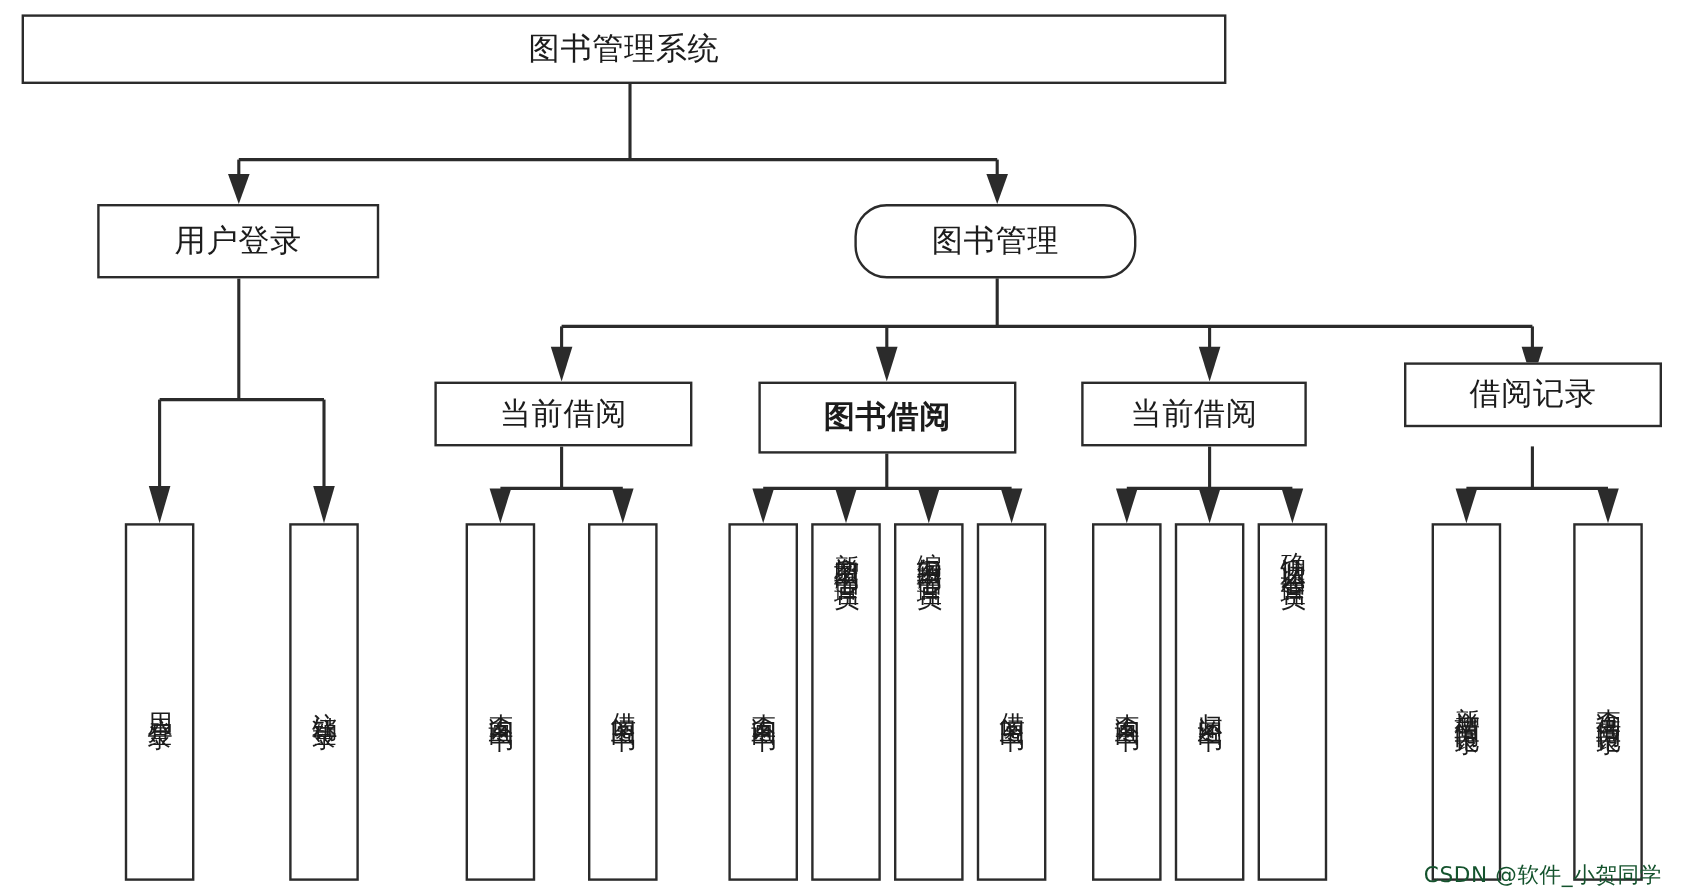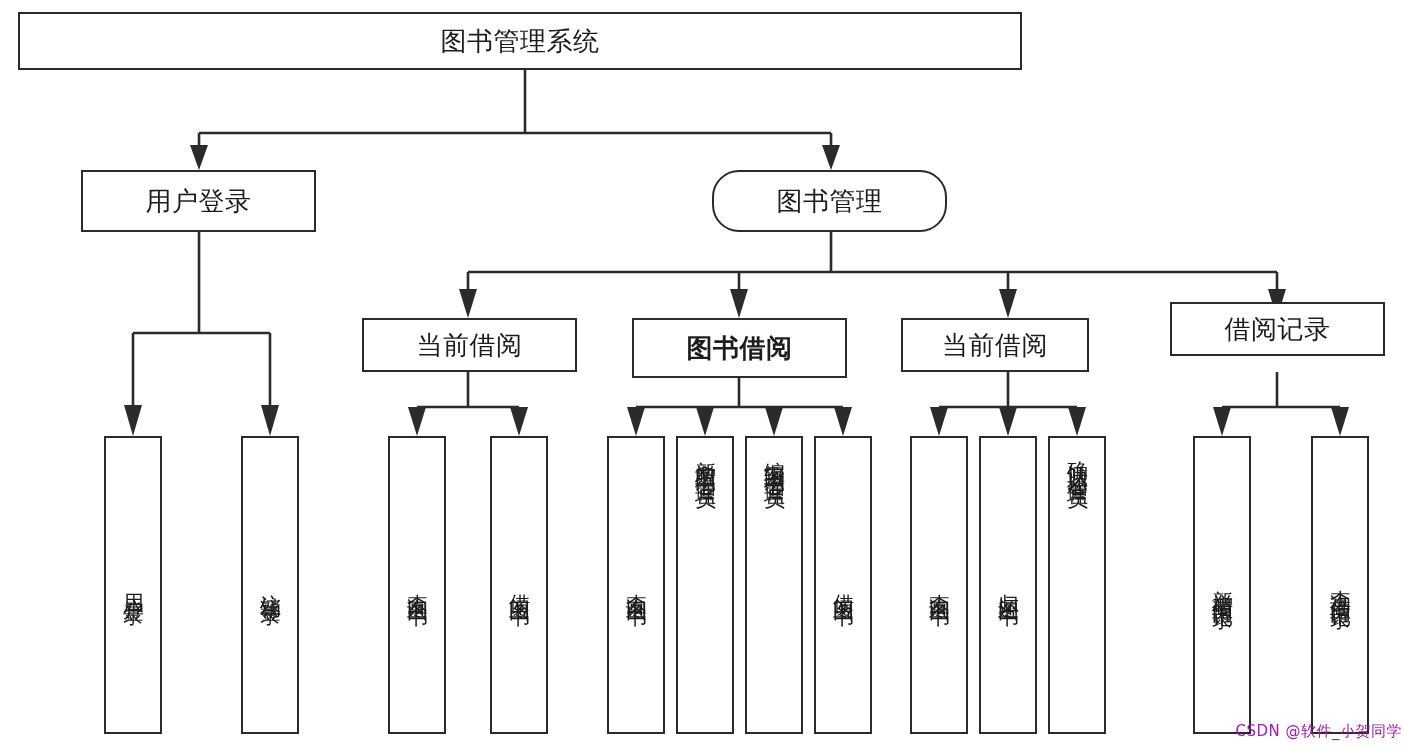--- a/index.html
+++ b/index.html
@@ -72,24 +72,24 @@
     stroke: #2b2b2b;
     stroke-width: 2.6;
     fill: none;
   }
   .arrow-head {
     fill: #2b2b2b;
     stroke: none;
   }
   #watermark {
     position: absolute;
-    right: 3px;
+    right: 20px;
     bottom: 6px;
-    font-size: 15px;
-    color: #a21caf;
+    font-size: 18px;
+    color: #14532d;
     white-space: nowrap;
     letter-spacing: 0.5px;
   }
 </style>
 </head>
 <body>
 
 <div id="diagram-root">
 
   <svg class="connectors" viewBox="0 0 1405 747">

